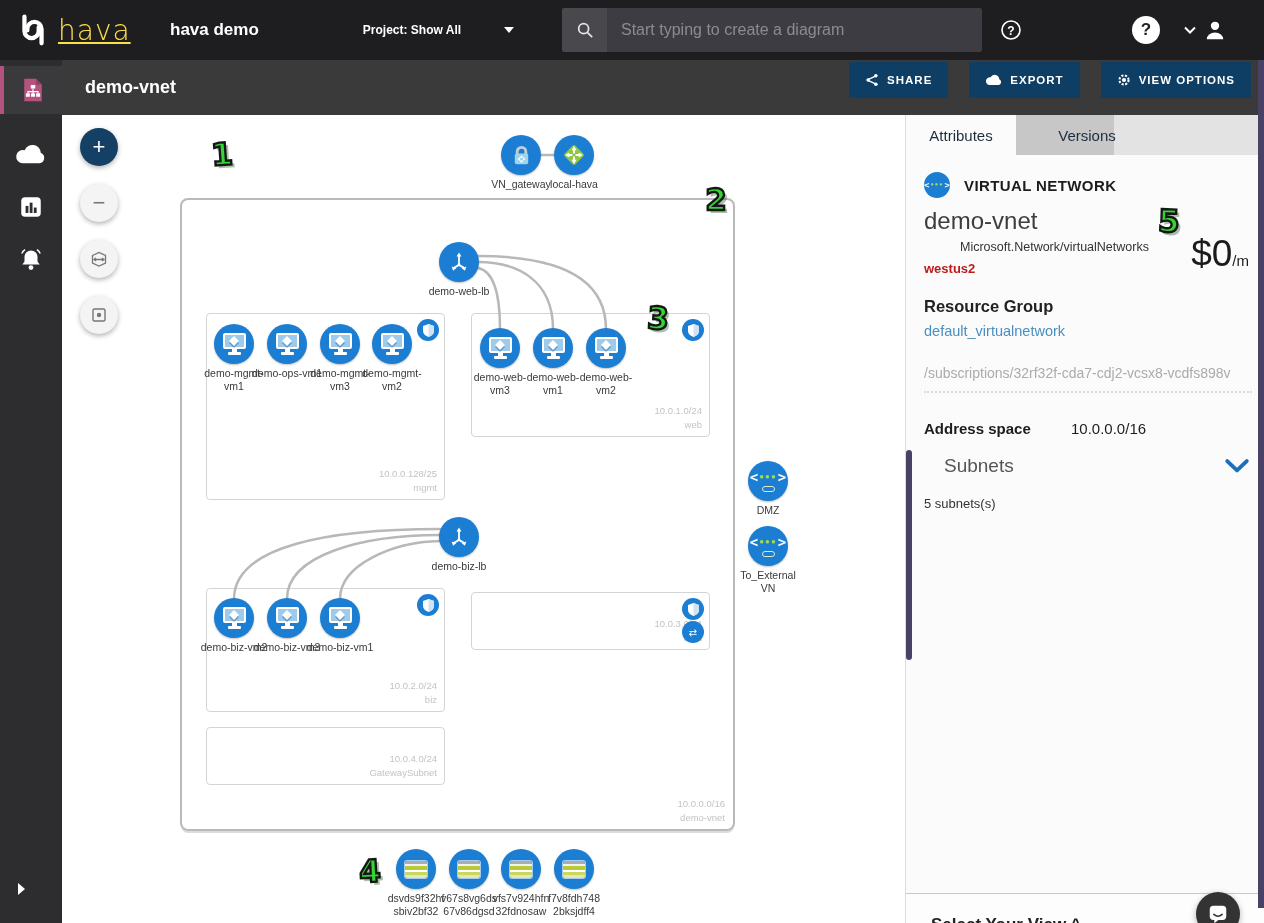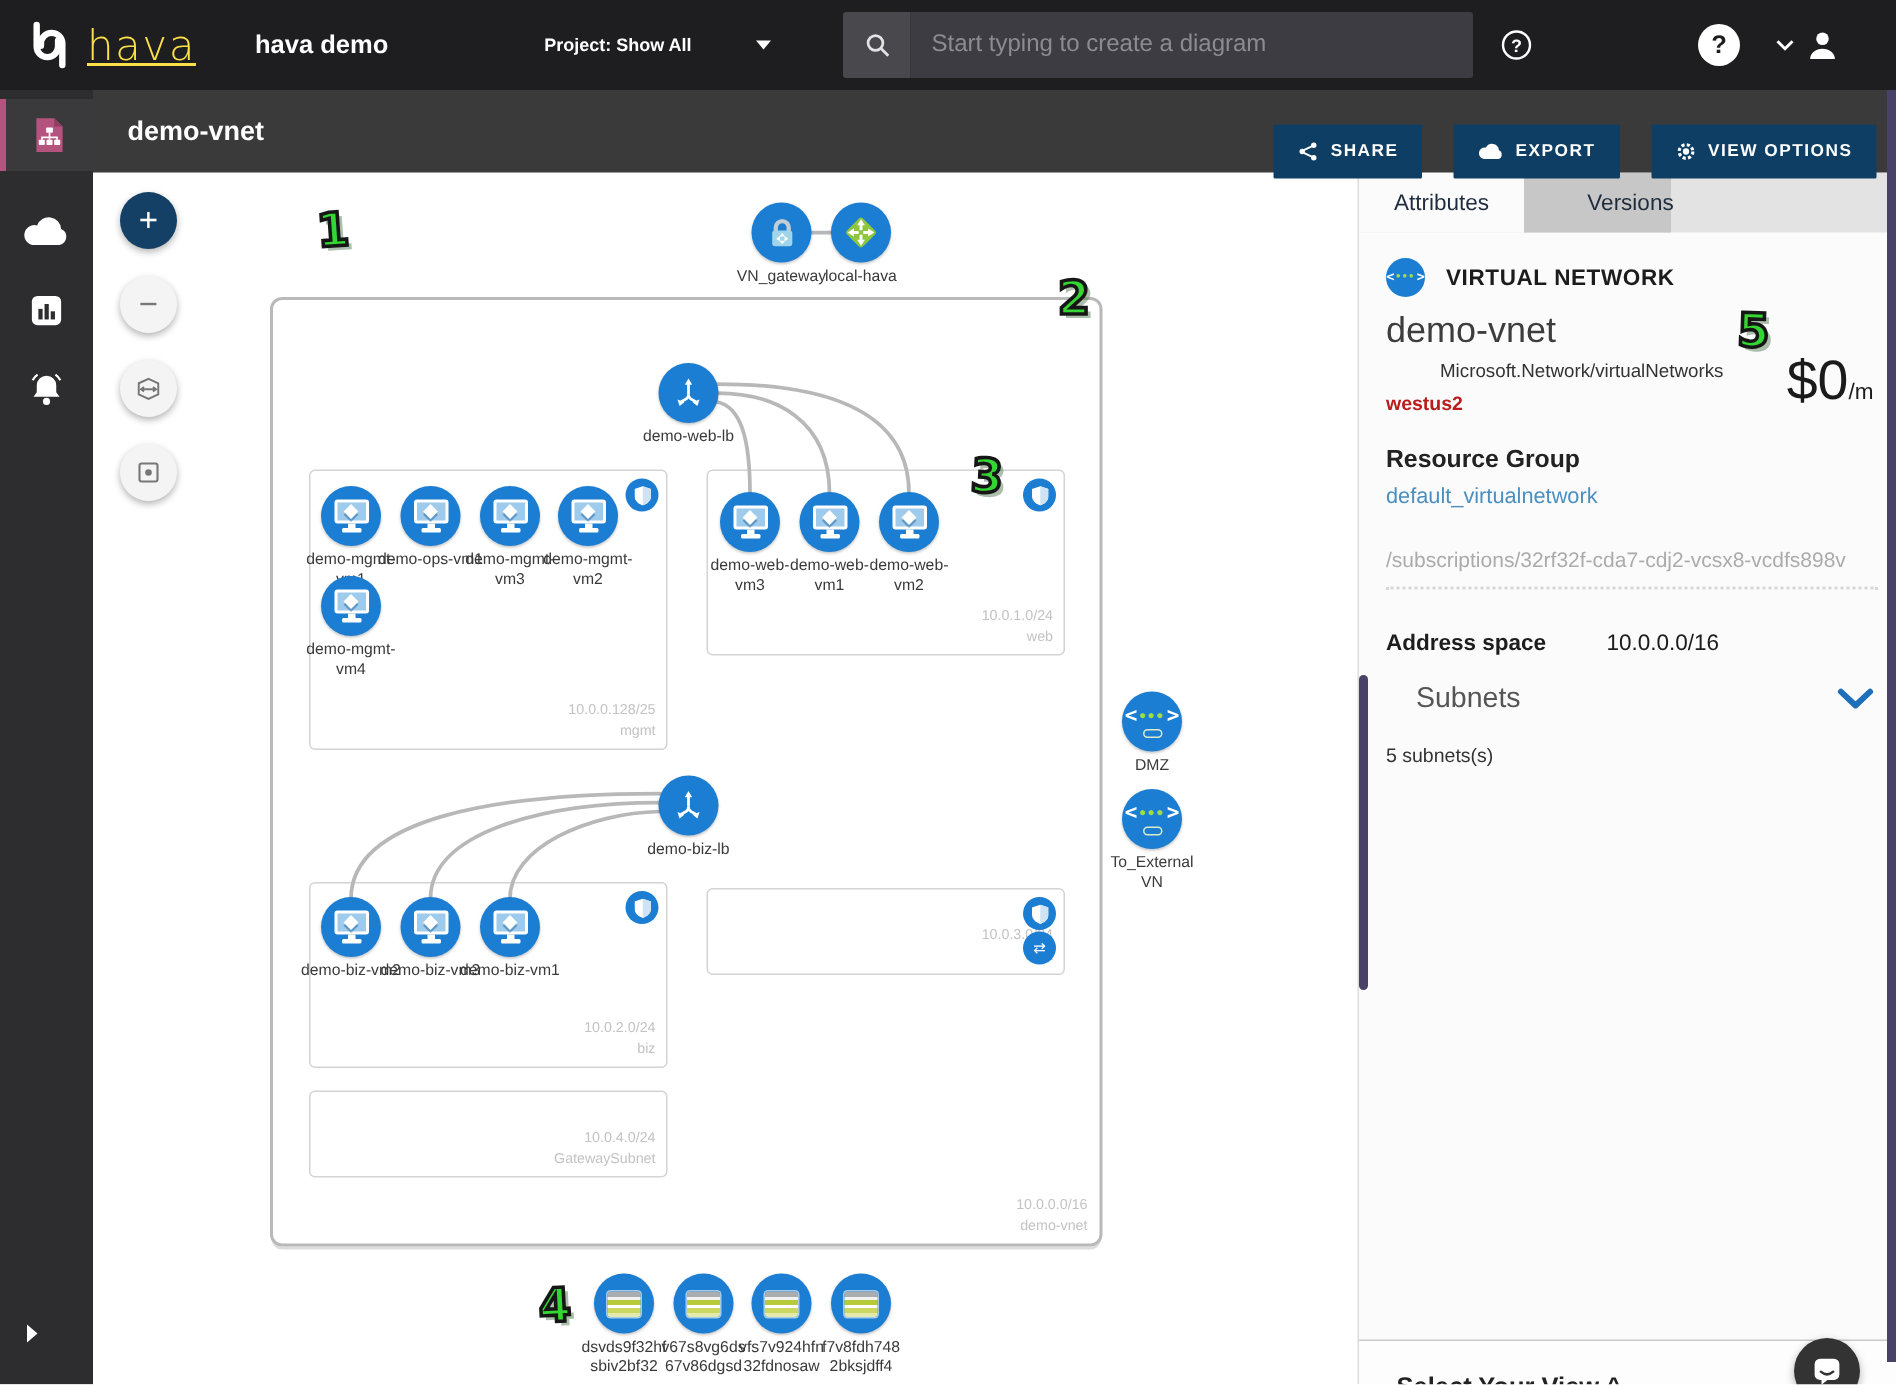--- a/index.html
+++ b/index.html
@@ -29,21 +29,21 @@
   
   .sidebar { position:absolute; left:0; top:60px; width:62px; height:863px; background:#2d2d2f; z-index:30; }
   .sb-item { position:absolute; left:0; width:62px; height:48px; display:flex; align-items:center; justify-content:center; cursor:pointer; }
   .sb-active { top:6px; background:#3a3a3c; border-left:4px solid #b4537e; }
   .sb-cloud { top:70px; } .sb-stats { top:123px; } .sb-bell { top:176px; }
   .sb-expand { position:absolute; left:16px; top:822px; cursor:pointer; }
 
   
   .pagebar { position:absolute; left:62px; top:60px; width:1202px; height:55px; background:#3a3a3a; z-index:35; }
   .page-title { position:absolute; left:23px; top:0; line-height:55px; color:#fff; font-size:18px; font-weight:700; }
-  .pagebar-btns { position:absolute; right:13px; top:23px; display:flex; gap:21px; }
+  .pagebar-btns { position:absolute; right:13px; top:2px; display:flex; gap:21px; }
   .nav-btn { height:36px; background:#0e3e63; color:#fff; border:none; font-size:11.5px; font-weight:700; letter-spacing:1px; display:flex; align-items:center; gap:8px; padding:0 16px; cursor:pointer; font-family:"Liberation Sans", sans-serif; border-radius:1px; }
 
   
   .canvas { position:absolute; left:62px; top:115px; width:843px; height:808px; background:#fff; overflow:hidden; }
   .ctl { position:absolute; left:18px; width:38px; height:38px; border-radius:50%; display:flex; align-items:center; justify-content:center; cursor:pointer; box-shadow:0 2px 5px rgba(0,0,0,.3); }
   .ctl-plus { top:13px; background:#134064; color:#fff; font-size:22px; font-weight:400; }
   .ctl-light { background:#f4f4f4; color:#777; }
   .ctl-minus { top:69px; font-size:22px; }
   .ctl-fit { top:125px; } .ctl-center { top:181px; }
 
@@ -440,32 +440,20 @@
           <div class="vm">
             <div class="vm-screen">
               <div class="vm-cube"></div>
             </div>
             <div class="vm-neck"></div>
             <div class="vm-base"></div>
           </div>
         </div>
         <div class="node-label">demo-mgmt-vm2</div>
       </div>
-    <div class="node" style="left:136px; top:269px;">
-        <div class="badge">
-          <div class="vm">
-            <div class="vm-screen">
-              <div class="vm-cube"></div>
-            </div>
-            <div class="vm-neck"></div>
-            <div class="vm-base"></div>
-          </div>
-        </div>
-        <div class="node-label">demo-mgmt-vm4</div>
-      </div>
 
     <div class="node" style="left:402px; top:213px;">
         <div class="badge">
           <div class="vm">
             <div class="vm-screen">
               <div class="vm-cube"></div>
             </div>
             <div class="vm-neck"></div>
             <div class="vm-base"></div>
           </div>

